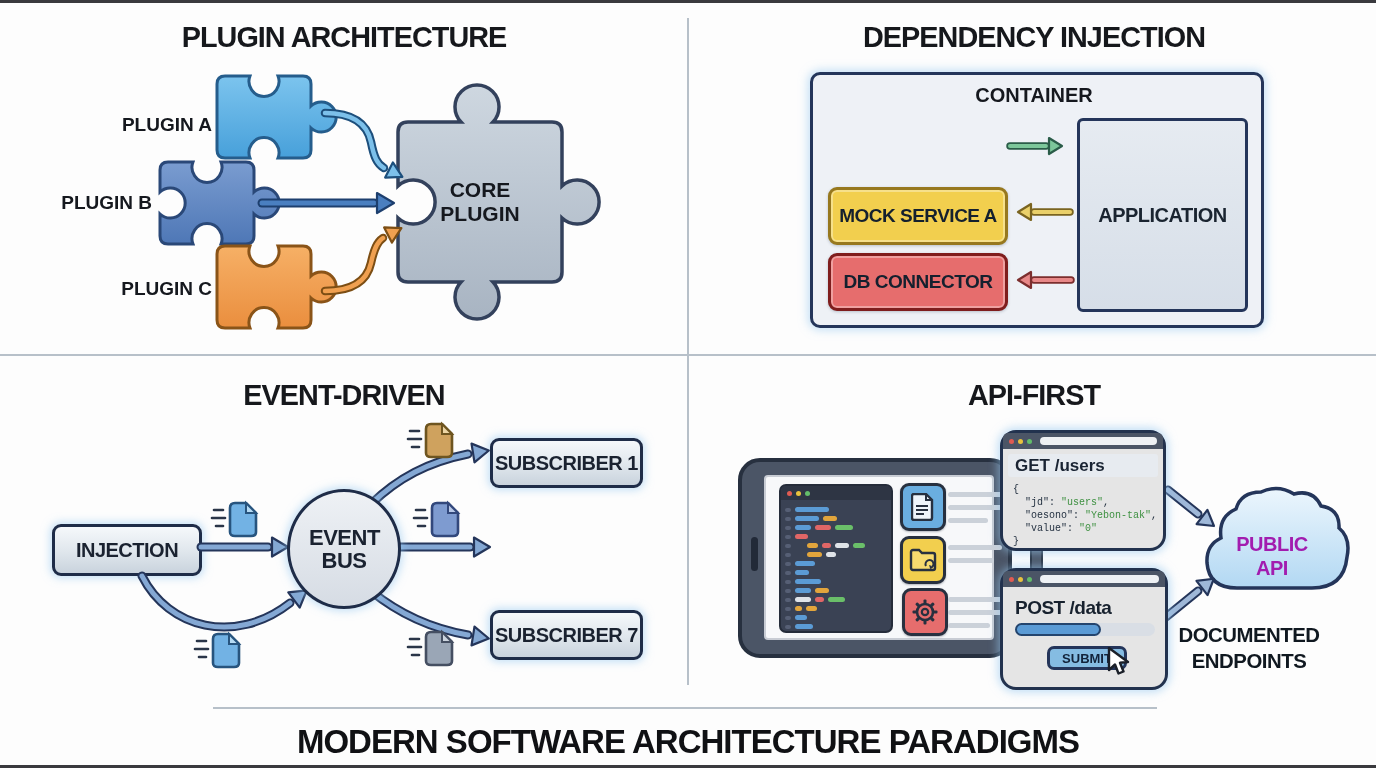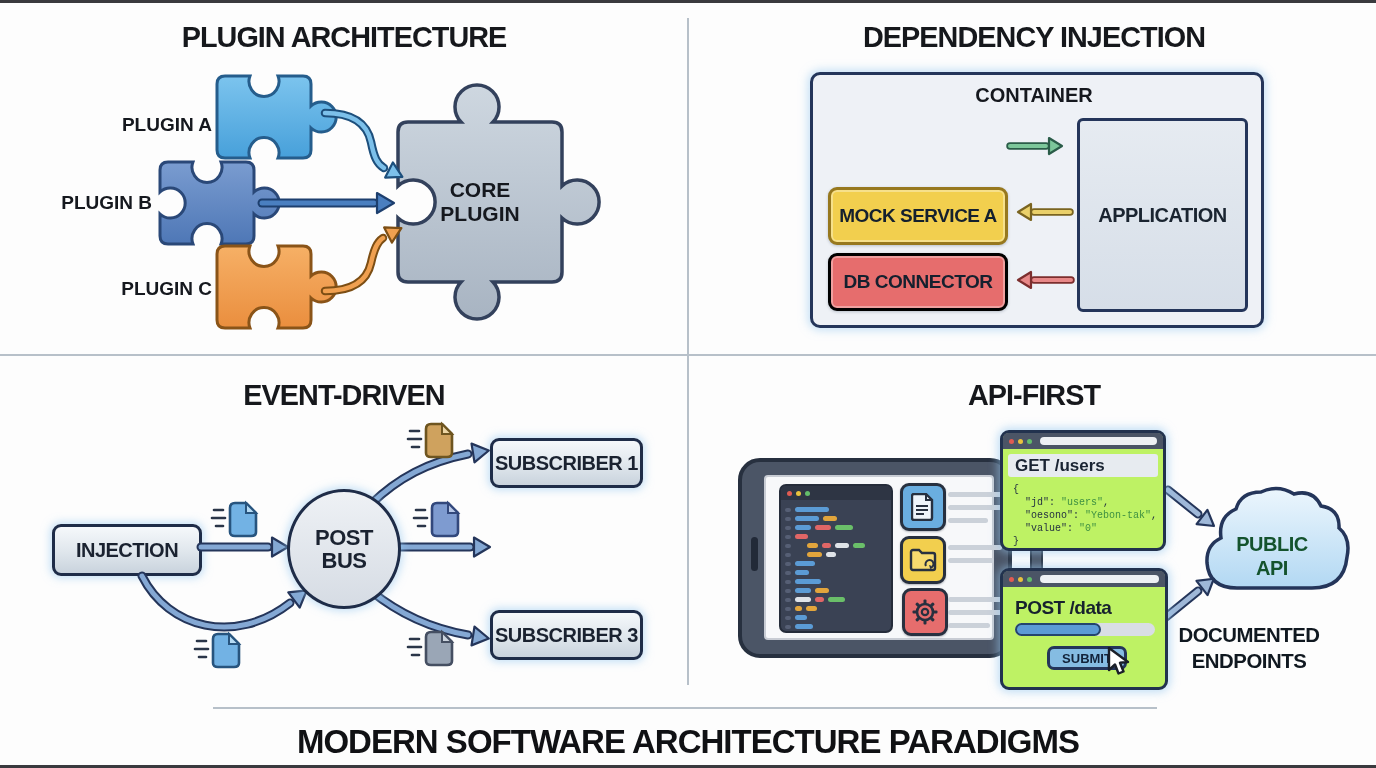--- a/index.html
+++ b/index.html
@@ -37,40 +37,40 @@
   .edbar{height:14px;background:#2e3544;display:flex;align-items:center;padding-left:6px;gap:4px;}
   .dot{width:5px;height:5px;border-radius:50%;}
   .edbody{position:relative;padding:5px 4px 4px 4px;}
   .crow{display:flex;align-items:center;height:9px;gap:4px;}
   .gut{width:6px;height:4px;background:#6d7890;border-radius:2px;opacity:.55;flex:none;}
   .cbar{height:5px;border-radius:2.5px;flex:none;}
   .appicon{position:absolute;width:40px;height:42px;border:3px solid #27303f;border-radius:9px;
        display:flex;align-items:center;justify-content:center;z-index:1;box-shadow:0 1px 2px rgba(20,30,50,.3);}
   .skel{position:absolute;z-index:1;}
   .skel div{height:5px;border-radius:3px;background:#cbd1d9;margin-bottom:8px;}
-  .bwin{position:absolute;background:#bef264;border:3px solid #22324e;border-radius:9px;z-index:3;
+  .bwin{position:absolute;background:#e5e5e5;border:3px solid #22324e;border-radius:16px;z-index:3;
         box-shadow:0 0 10px 2px rgba(150,200,240,.6);overflow:visible;}
   .btitle{height:16px;background:#4b5566;border-radius:5px 5px 0 0;display:flex;align-items:center;
         padding:0 6px;gap:4px;}
   .pill{height:8px;background:#eef1f4;border-radius:4px;flex:1;margin-left:4px;}
   .getstrip{position:absolute;left:5px;right:5px;top:21px;height:23px;background:#e7ebf0;border-radius:3px;
         display:flex;align-items:center;padding-left:7px;font-weight:700;font-size:17px;color:#1a2433;}
   .jsonblk{position:absolute;left:10px;top:50px;font-family:"Liberation Mono",monospace;
         font-size:10px;line-height:13px;color:#253242;white-space:pre;}
   .jv{color:#3f9142;}
   .jk{color:#253242;}
   .posthead{position:absolute;left:12px;top:26px;font-weight:700;font-size:19px;letter-spacing:-.5px;color:#17212e;}
   .ptrack{position:absolute;left:12px;top:52px;width:140px;height:13px;background:#d9dee5;border-radius:7px;}
   .pfill{position:absolute;left:0;top:0;width:86px;height:13px;background:#5b9bd5;border:2.5px solid #24456e;
         border-radius:7px;box-sizing:border-box;}
   .submit{position:absolute;left:44px;top:75px;width:80px;height:24px;background:#85bce2;border:3px solid #24355a;
         border-radius:7px;display:flex;align-items:center;justify-content:center;
         font-weight:700;font-size:13px;color:#12233a;box-sizing:border-box;}
   .cloudtxt{position:absolute;text-align:center;font-weight:700;font-size:20px;letter-spacing:-.5px;
-        line-height:1.2;color:#14532d;z-index:3;}
+        line-height:1.2;color:#a21caf;z-index:3;}
   .caption{position:absolute;text-align:center;font-weight:700;font-size:21px;letter-spacing:-.5px;
         line-height:1.25;color:#101820;z-index:3;transform:scaleX(.97);}
   .connector{position:absolute;width:9px;height:26px;background:#4b5566;border:2px solid #27303f;z-index:2;}
 </style>
 </head>
 <body>
 
 <div class="page">
 
   <div class="edge" style="top:0;"></div>
@@ -227,38 +227,38 @@
   <div class="lbl" style="left:96px;top:114px;width:116px;text-align:right;font-size:19px;">PLUGIN A</div>
   <div class="lbl" style="left:40px;top:192px;width:112px;text-align:right;font-size:19px;">PLUGIN B</div>
   <div class="lbl" style="left:96px;top:278px;width:116px;text-align:right;font-size:19px;">PLUGIN C</div>
   <div class="lbl" style="left:418px;top:178px;width:124px;text-align:center;font-size:21px;line-height:1.15;z-index:3;">CORE PLUGIN</div>
 
   <div class="container-box" style="left:810px;top:72px;width:448px;height:250px;"></div>
   <div class="lbl" style="left:810px;top:84px;width:448px;text-align:center;font-size:20px;">CONTAINER</div>
   <div class="svc" style="left:828px;top:187px;width:174px;height:52px;background:#f2cf4e;border:3px solid #97781e;">
     <span>MOCK SERVICE A</span>
   </div>
-  <div class="svc" style="left:828px;top:253px;width:174px;height:52px;background:#e66d6d;border:3px solid #000000;">
+  <div class="svc" style="left:828px;top:253px;width:174px;height:52px;background:#e66d6d;border:3px solid #7f1d1d;">
     <span>DB CONNECTOR</span>
   </div>
   <div class="app-box" style="left:1077px;top:118px;width:165px;height:188px;">
     <span>APPLICATION</span>
   </div>
 
   <div class="gbox" style="left:52px;top:524px;width:144px;height:46px;">
     <span>INJECTION</span>
   </div>
   <div class="gbox bus" style="left:287px;top:489px;width:108px;height:114px;z-index:3;">
-    <span style="display:block;width:70px;">POST BUS</span>
+    <span style="display:block;width:70px;">EVENT BUS</span>
   </div>
   <div class="gbox" style="left:490px;top:438px;width:147px;height:44px;">
     <span>SUBSCRIBER 1</span>
   </div>
   <div class="gbox" style="left:490px;top:610px;width:147px;height:44px;">
-    <span>SUBSCRIBER 3</span>
+    <span>SUBSCRIBER 7</span>
   </div>
 
   <div class="tablet" style="left:738px;top:458px;width:266px;height:192px;"></div>
   <div class="sidebtn" style="left:751px;top:537px;z-index:1;"></div>
   <div class="tscreen" style="left:764px;top:475px;width:226px;height:161px;z-index:1;"></div>
 
   <div class="editor" style="left:779px;top:484px;width:110px;height:145px;z-index:1;">
     <div class="edbar">
       <span class="dot" style="background:#e05b52;"></span>
       <span class="dot" style="background:#e9c23d;"></span>

